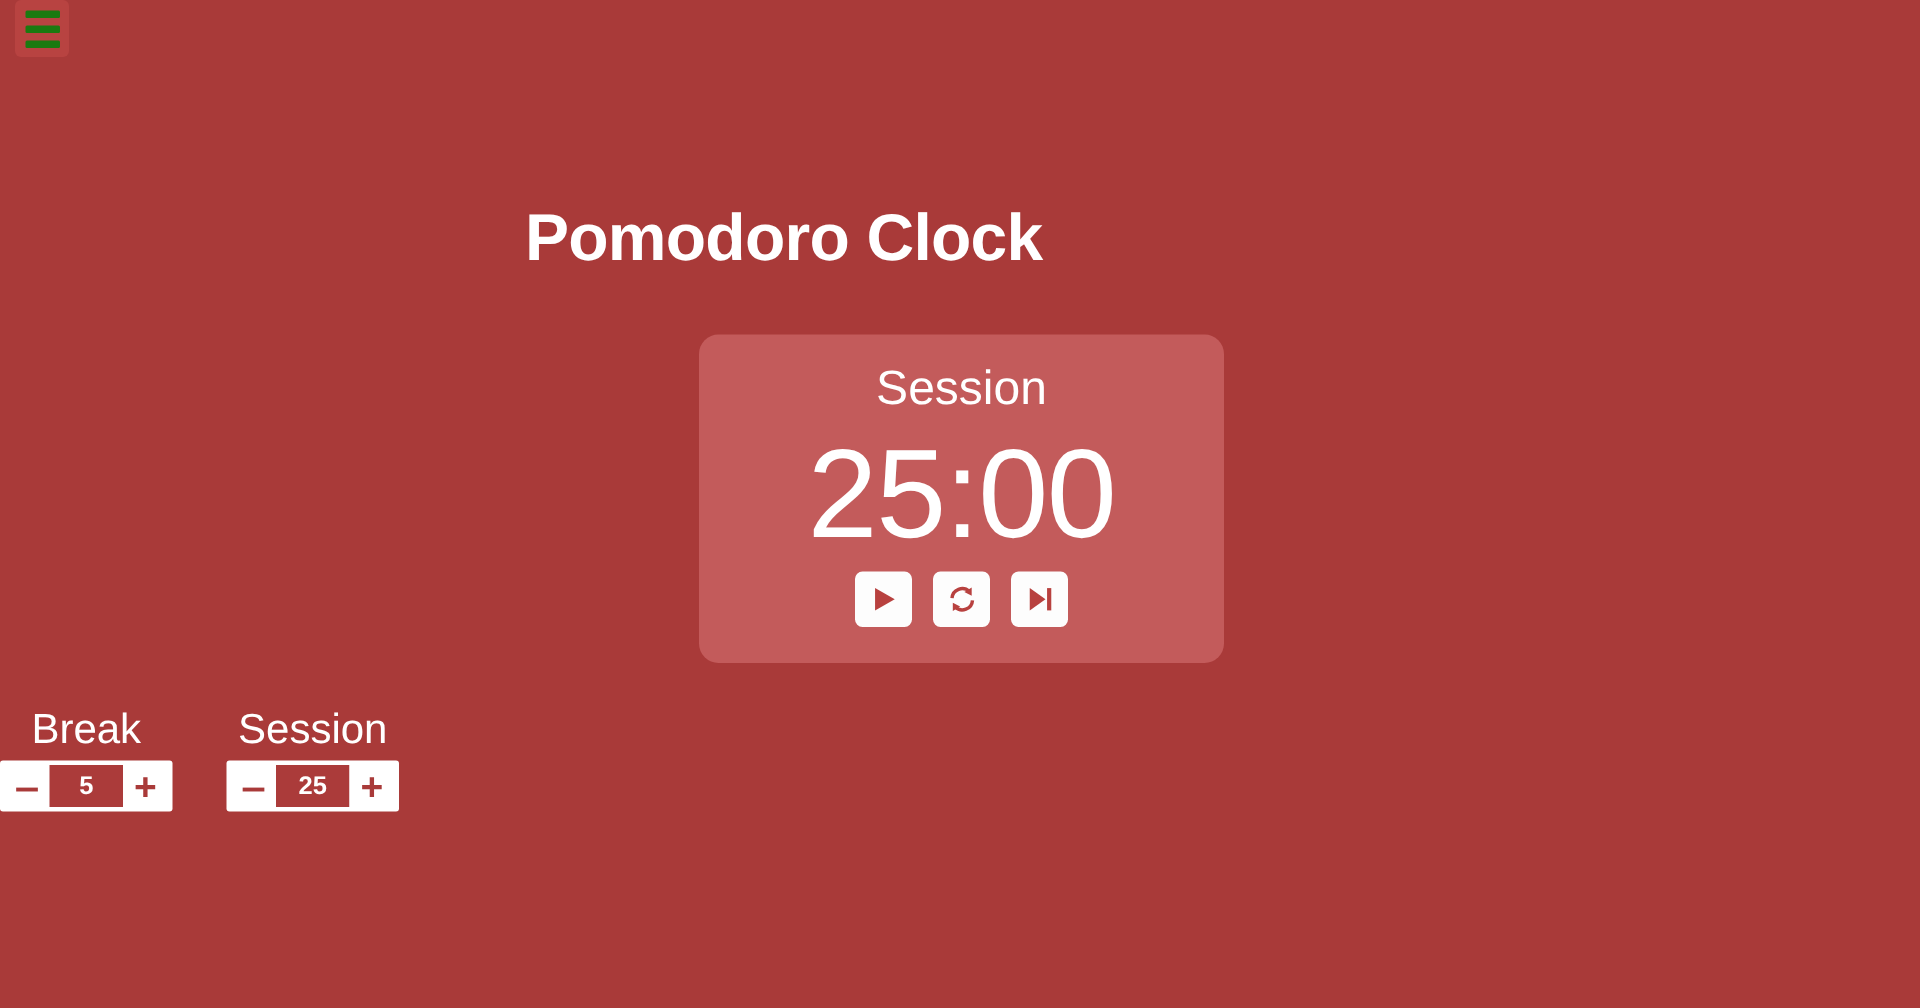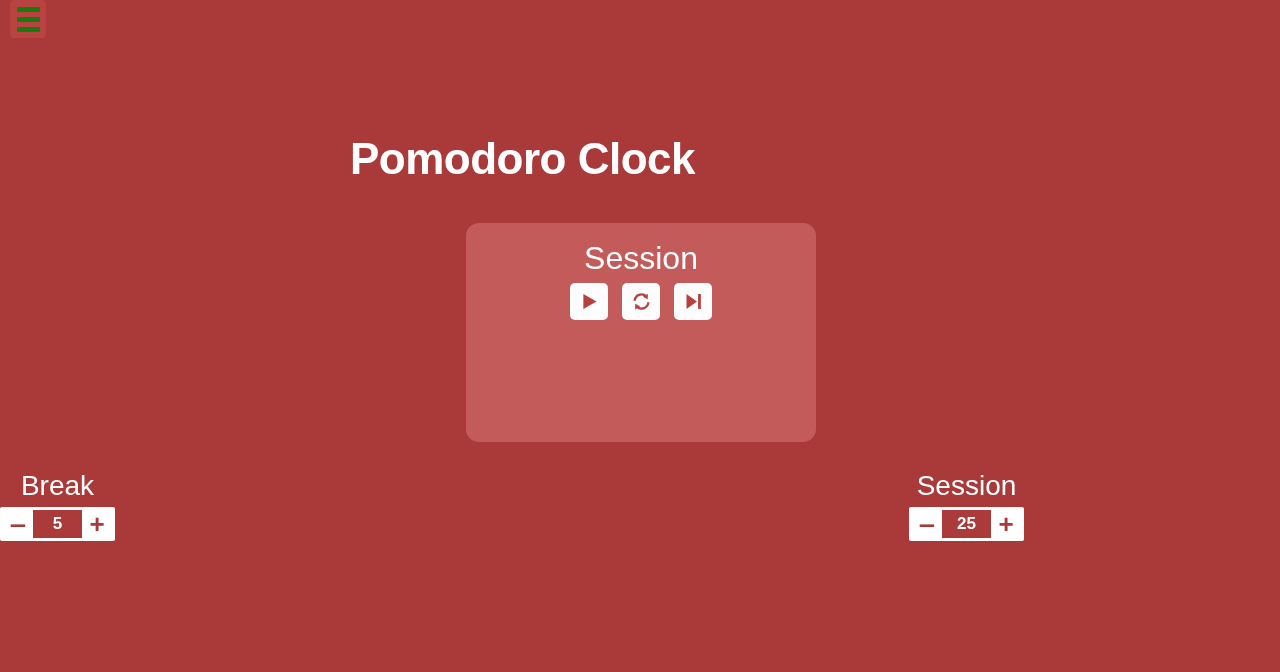--- a/index.html
+++ b/index.html
@@ -108,22 +108,22 @@
   }
   .ctrl-btn svg { display: block; }
 
   
   .length-settings {
     position: absolute;
     top: 468px;
     left: 0;
     width: 1024px;
     display: flex;
-    justify-content: space-between;
-    gap: 72px;
+    justify-content: flex-start;
+    gap: 36px;
   }
   .length-group {
     display: flex;
     flex-direction: column;
     align-items: center;
   }
   .length-label {
     color: #ffffff;
     font-size: 28px;
     font-weight: 400;
@@ -170,20 +170,21 @@
 <button class="menu-button">
   <span class="bar"></span>
   <span class="bar"></span>
   <span class="bar"></span>
 </button>
 
 <h1 class="app-title">Pomodoro Clock</h1>
 
 <div class="timer-panel">
   <div class="timer-label">Session</div>
+  <div class="timer-value">25:00</div>
 
   <div class="timer-controls">
 
     <button class="ctrl-btn">
       <span>
         <svg width="21" height="21" viewBox="0 0 24 24" aria-hidden="true">
           <path d="M5 3.5 L20 12 L5 20.5 Z" fill="#b8413f"></path>
         </svg>
       </span>
     </button>

